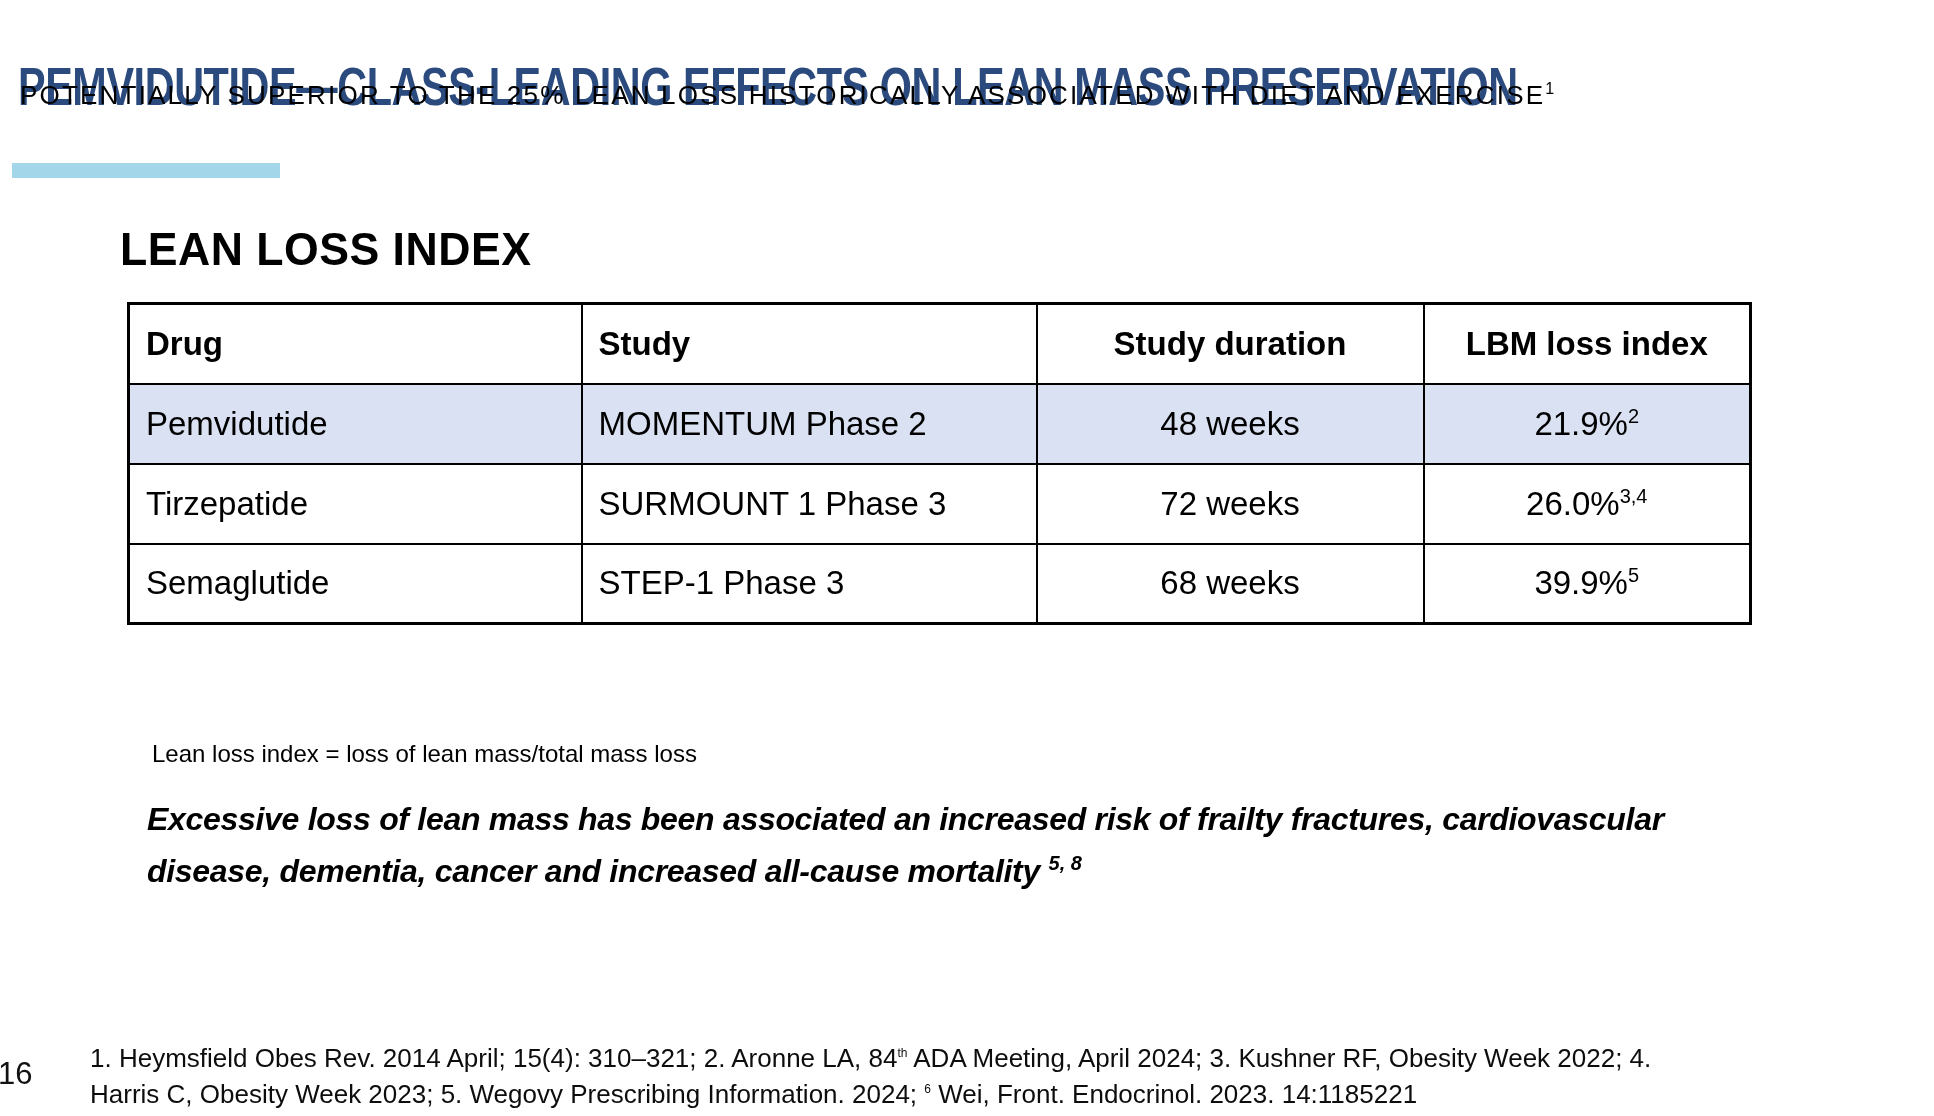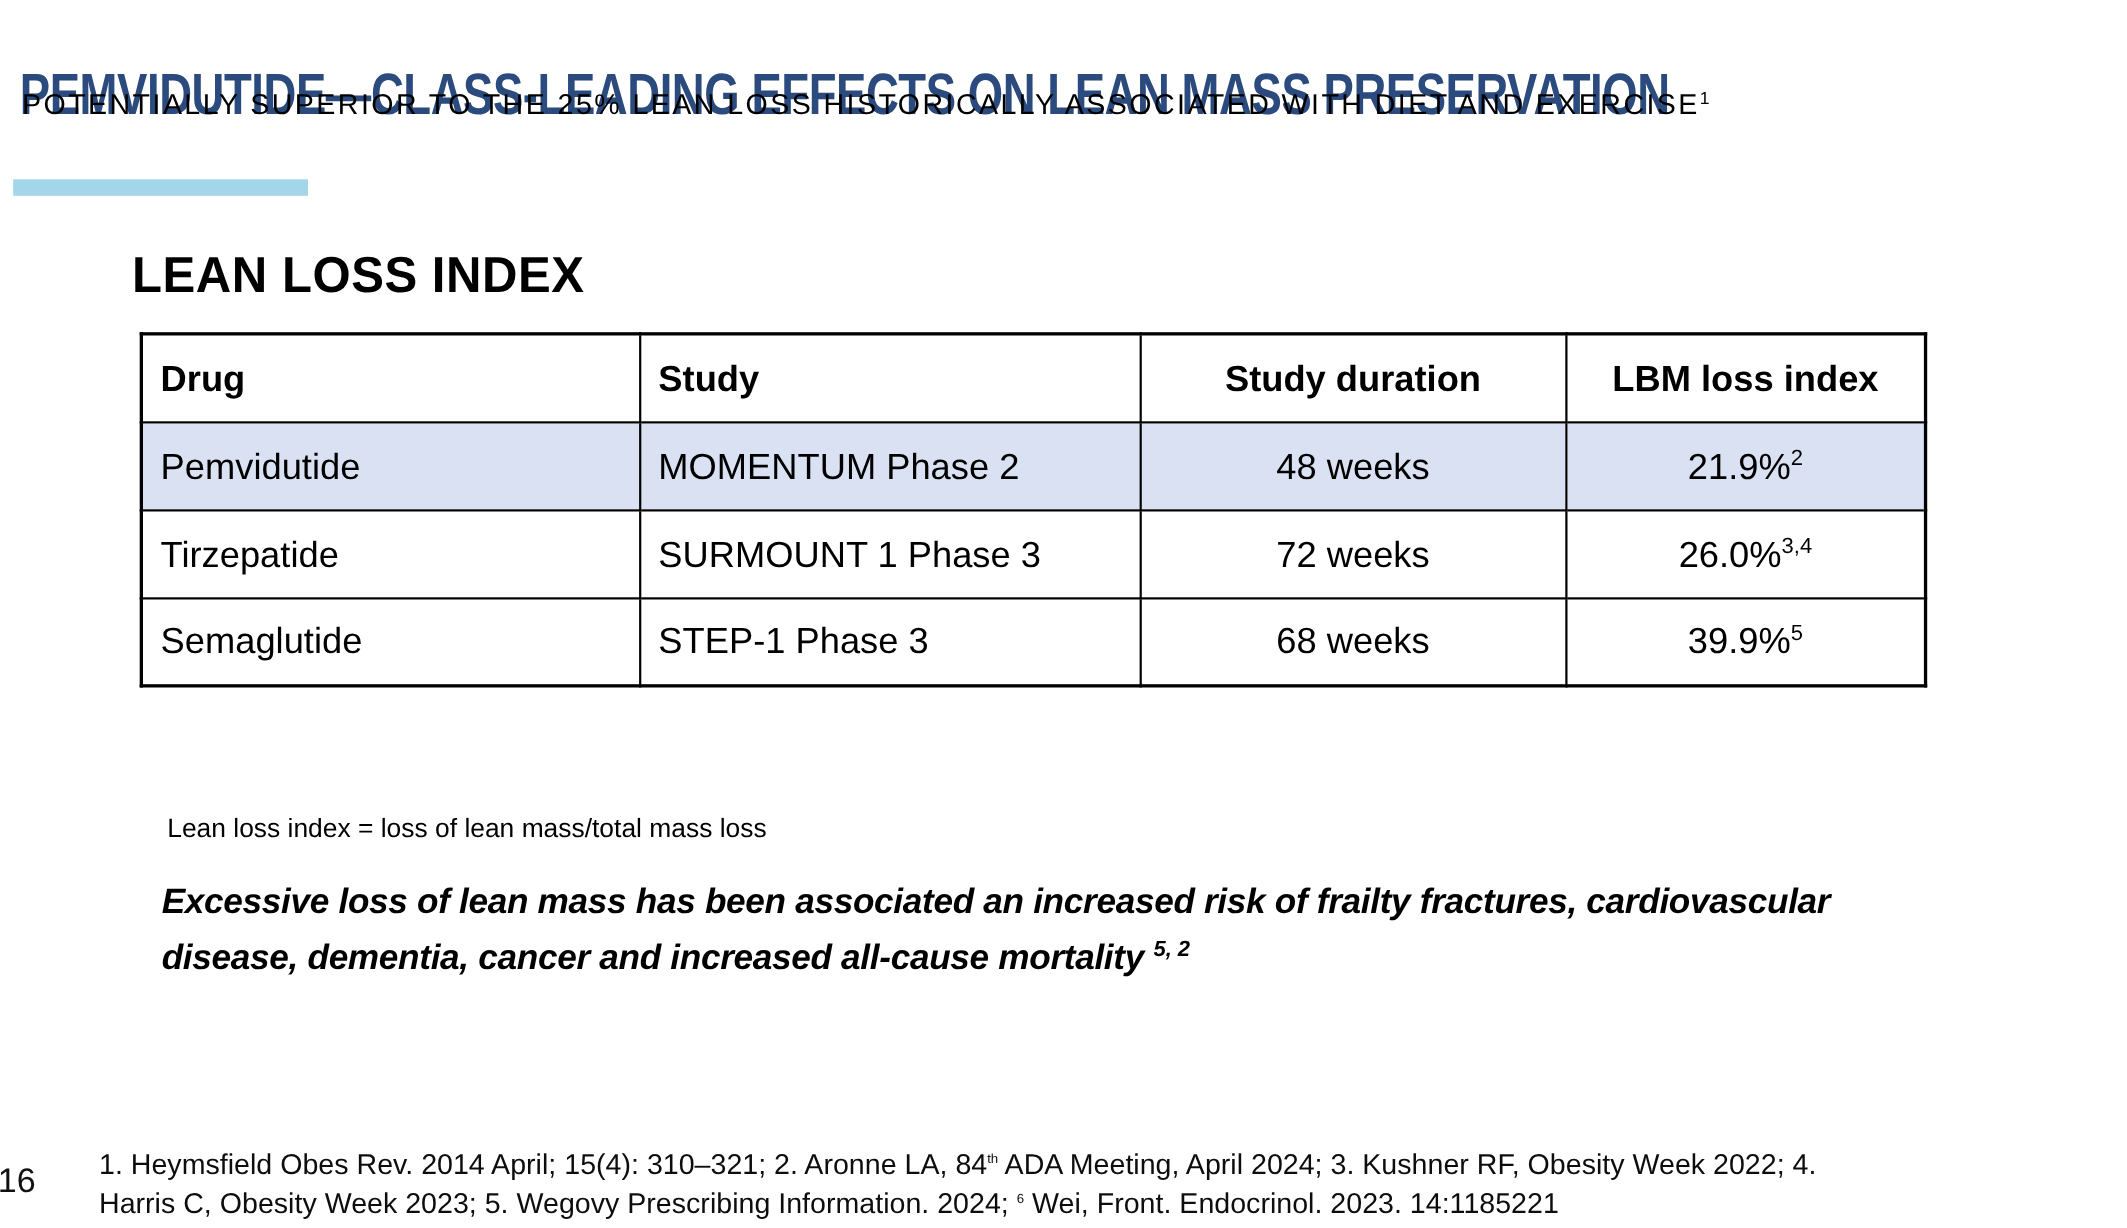--- a/index.html
+++ b/index.html
@@ -110,21 +110,21 @@
           <td>Semaglutide</td>
           <td>STEP-1 Phase 3</td>
           <td>68 weeks</td>
           <td>39.9%<sup>5</sup></td>
         </tr>
       </tbody>
   </table>
 
   <p class="definition">Lean loss index = loss of lean mass/total mass loss</p>
 
-  <p class="callout"><span>Excessive loss of lean mass has been associated an increased risk of frailty fractures, cardiovascular</span><br><span>disease, dementia, cancer and increased all-cause mortality</span> <sup>5, 2</sup></p>
+  <p class="callout"><span>Excessive loss of lean mass has been associated an increased risk of frailty fractures, cardiovascular</span><br><span>disease, dementia, cancer and increased all-cause mortality</span> <sup>5, 8</sup></p>
 
   <div class="footnotes">
     <p><span>1. Heymsfield Obes Rev. 2014 April; 15(4): 310–321; 2. Aronne LA, 84</span><sup>th</sup><span> ADA Meeting, April 2024; 3. Kushner RF, Obesity Week 2022; 4.</span></p>
     <p><span>Harris C, Obesity Week 2023; 5. Wegovy Prescribing Information. 2024; </span><sup>6</sup><span> Wei, Front. Endocrinol. 2023. 14:1185221</span></p>
   </div>
 
   <div class="page-number">16</div>
 
 </div>
 

